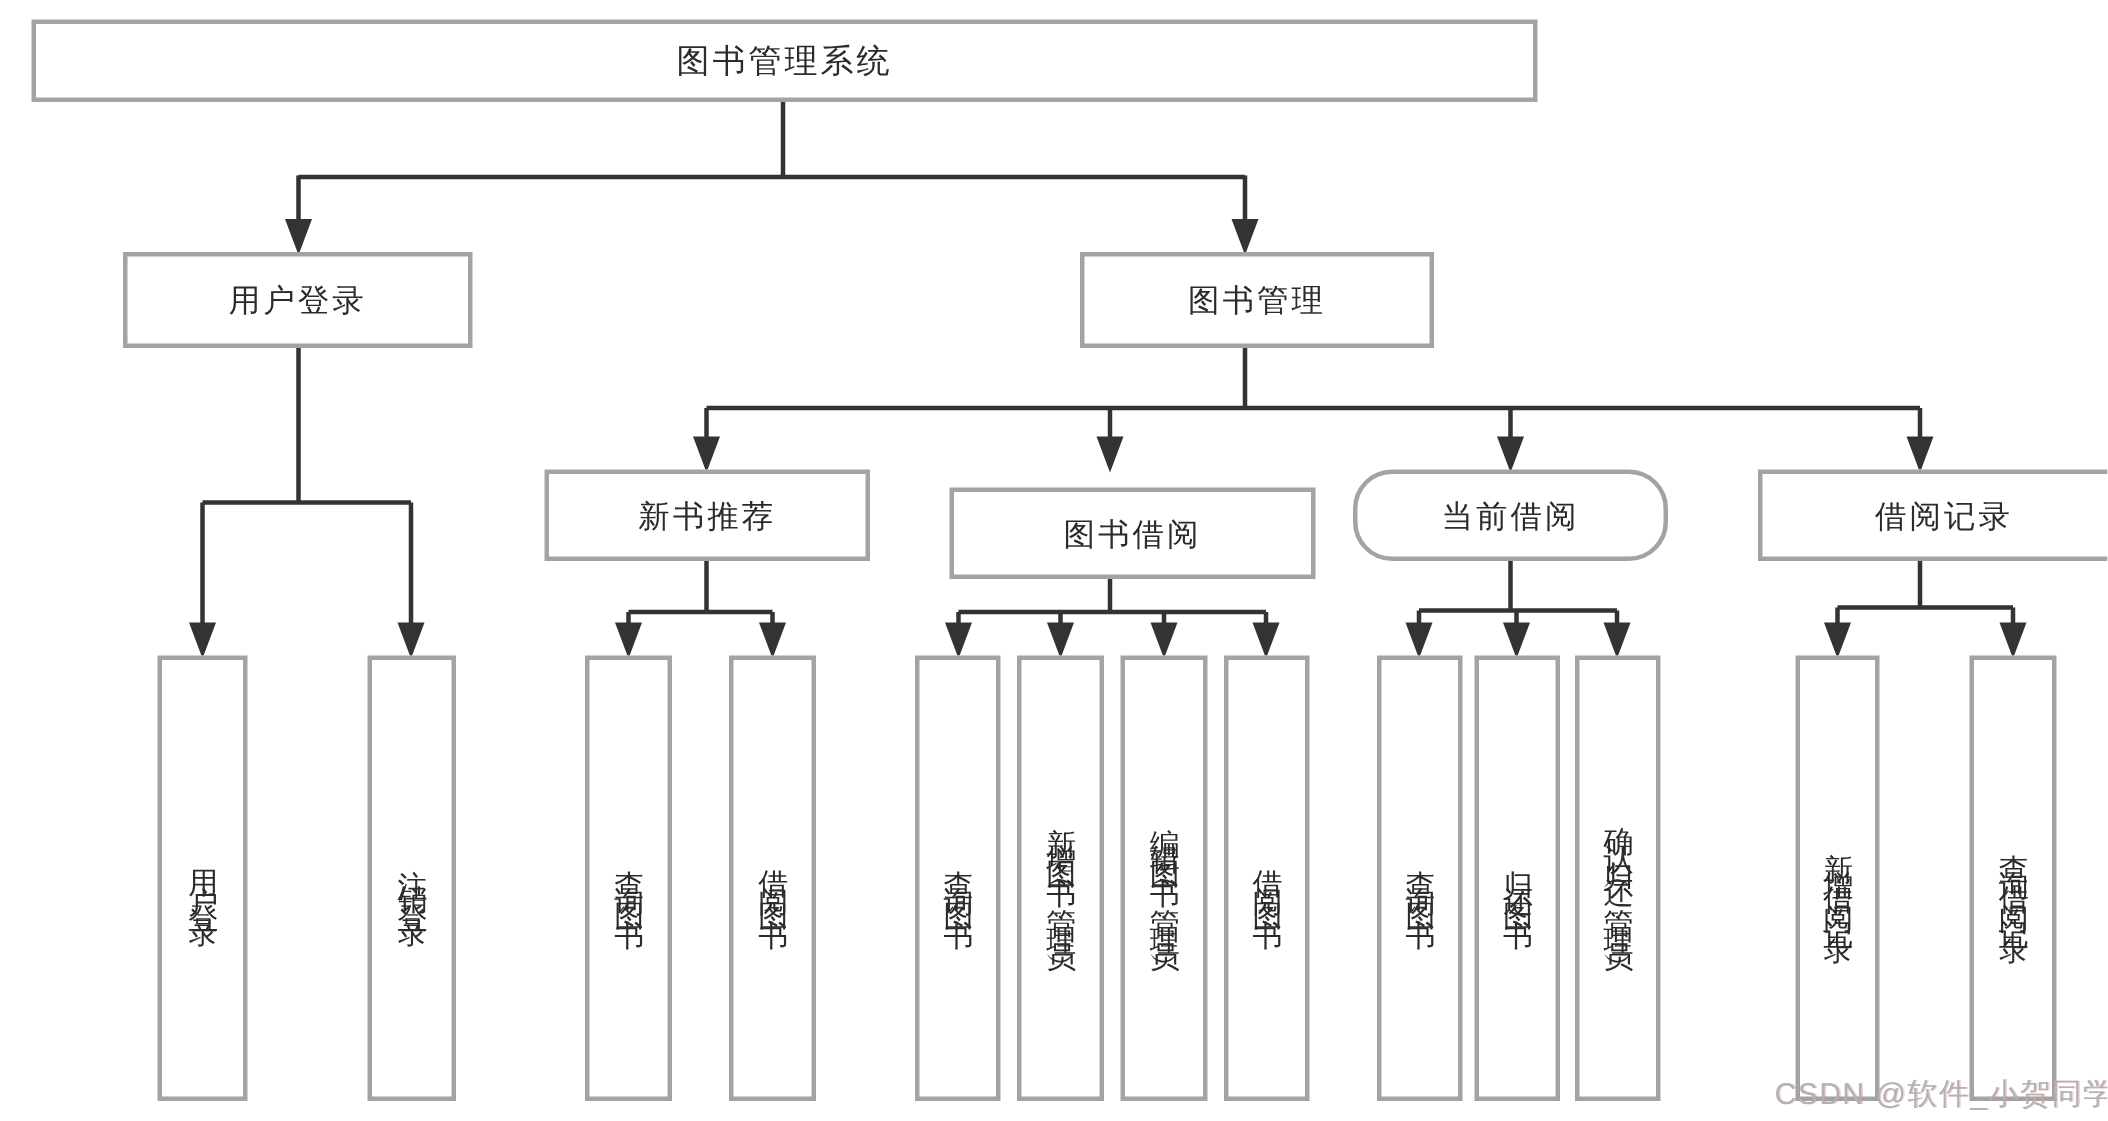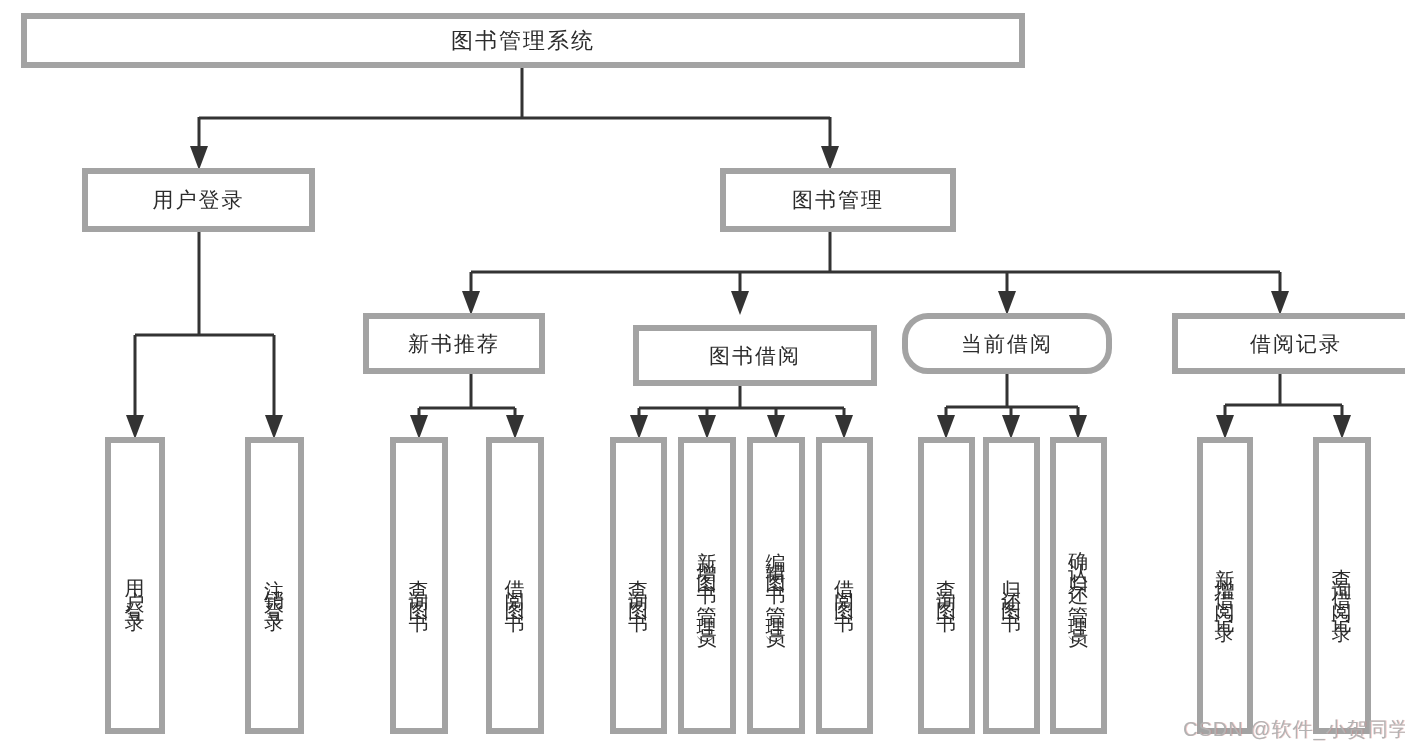--- a/index.html
+++ b/index.html
@@ -1,21 +1,21 @@
 <!DOCTYPE html>
 <html><head>
 <meta charset="utf-8">
 <style>
   html,body{margin:0;padding:0;background:#fff;}
   body{font-family:"Liberation Sans",sans-serif;color:#2b2b2b;}
   .canvas{position:relative;width:1405px;height:747px;background:#ffffff;overflow:hidden;}
   .canvas svg{position:absolute;left:0;top:0;}
   .box{
     position:absolute;box-sizing:border-box;
-    border:6px solid #a3a3a3;background:#ffffff;
+    border:3px solid #a3a3a3;background:#ffffff;
     display:flex;align-items:center;justify-content:center;
     z-index:1;
   }
   .box .lbl{font-size:21px;letter-spacing:2px;color:#2b2b2b;white-space:nowrap;}
   .root .lbl{font-size:22px;letter-spacing:2px;}
   .leaf .lbl{
     writing-mode:vertical-rl;text-orientation:mixed;
     font-size:20px;letter-spacing:11px;line-height:1;white-space:normal;
   }
   .watermark{
@@ -69,21 +69,21 @@
     <span class="lbl">图书管理系统</span>
   </div>
 
   <div class="box" style="left:82px;top:168px;width:233px;height:64px;">
     <span class="lbl">用户登录</span>
   </div>
   <div class="box" style="left:720px;top:168px;width:236px;height:64px;">
     <span class="lbl">图书管理</span>
   </div>
 
-  <div class="box" style="left:363px;top:313px;width:182px;height:61px;align-items:center;">
+  <div class="box" style="left:363px;top:313px;width:217px;height:61px;align-items:center;">
     <span class="lbl">新书推荐</span>
   </div>
   <div class="box" style="left:633px;top:325px;width:244px;height:61px;">
     <span class="lbl">图书借阅</span>
   </div>
   <div class="box" style="left:902px;top:313px;width:210px;height:61px;border-radius:26px;">
     <span class="lbl">当前借阅</span>
   </div>
   <div class="box" style="left:1172px;top:313px;width:248px;height:61px;">
     <span class="lbl">借阅记录</span>

